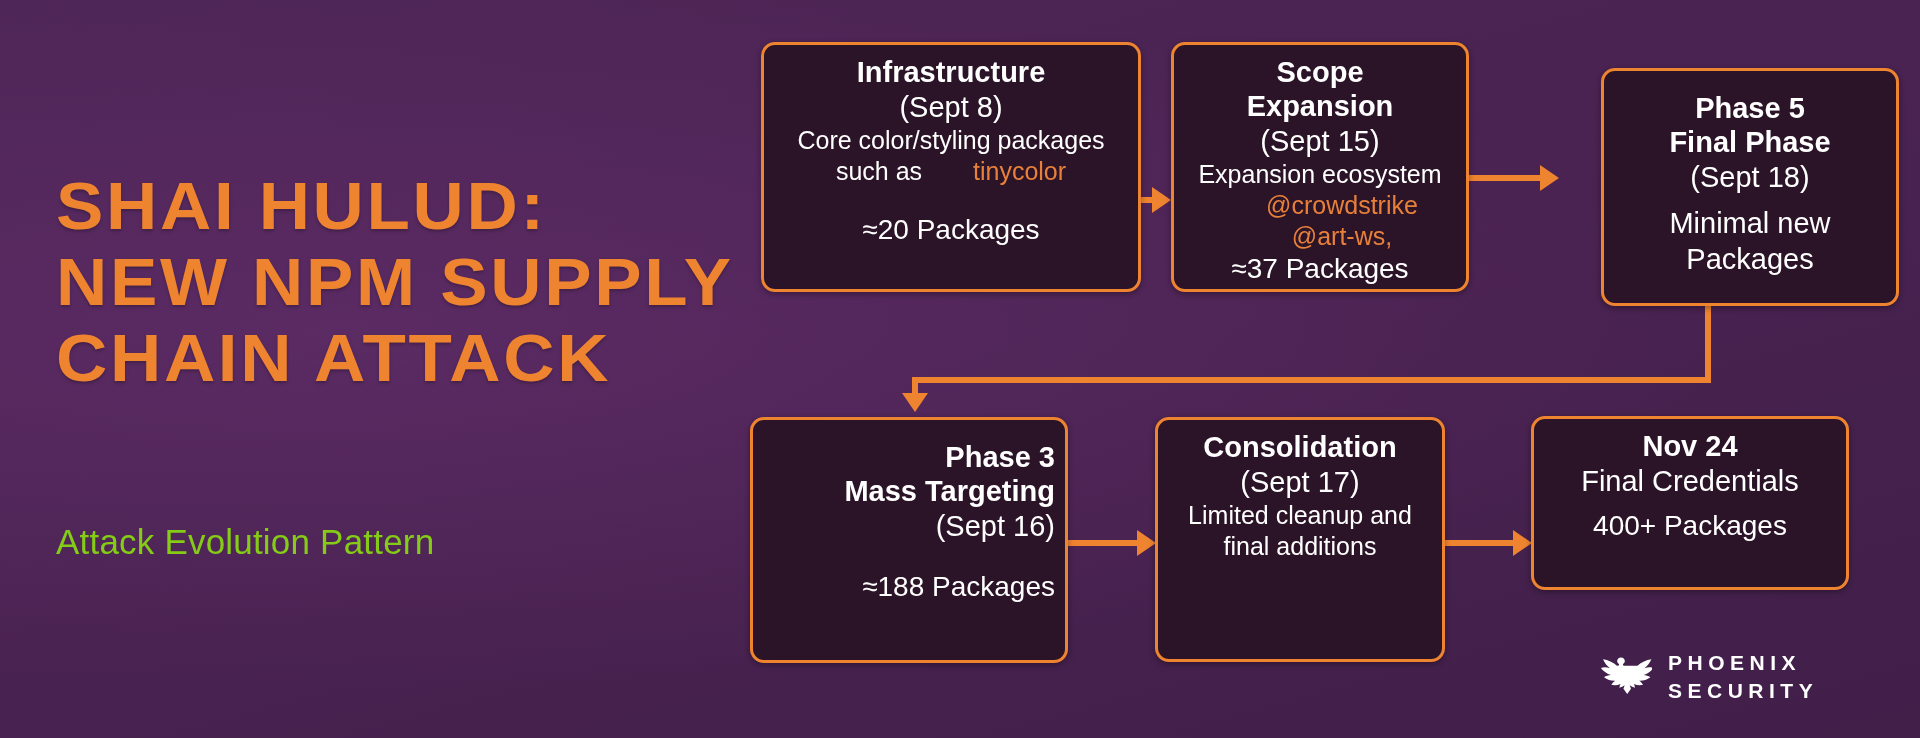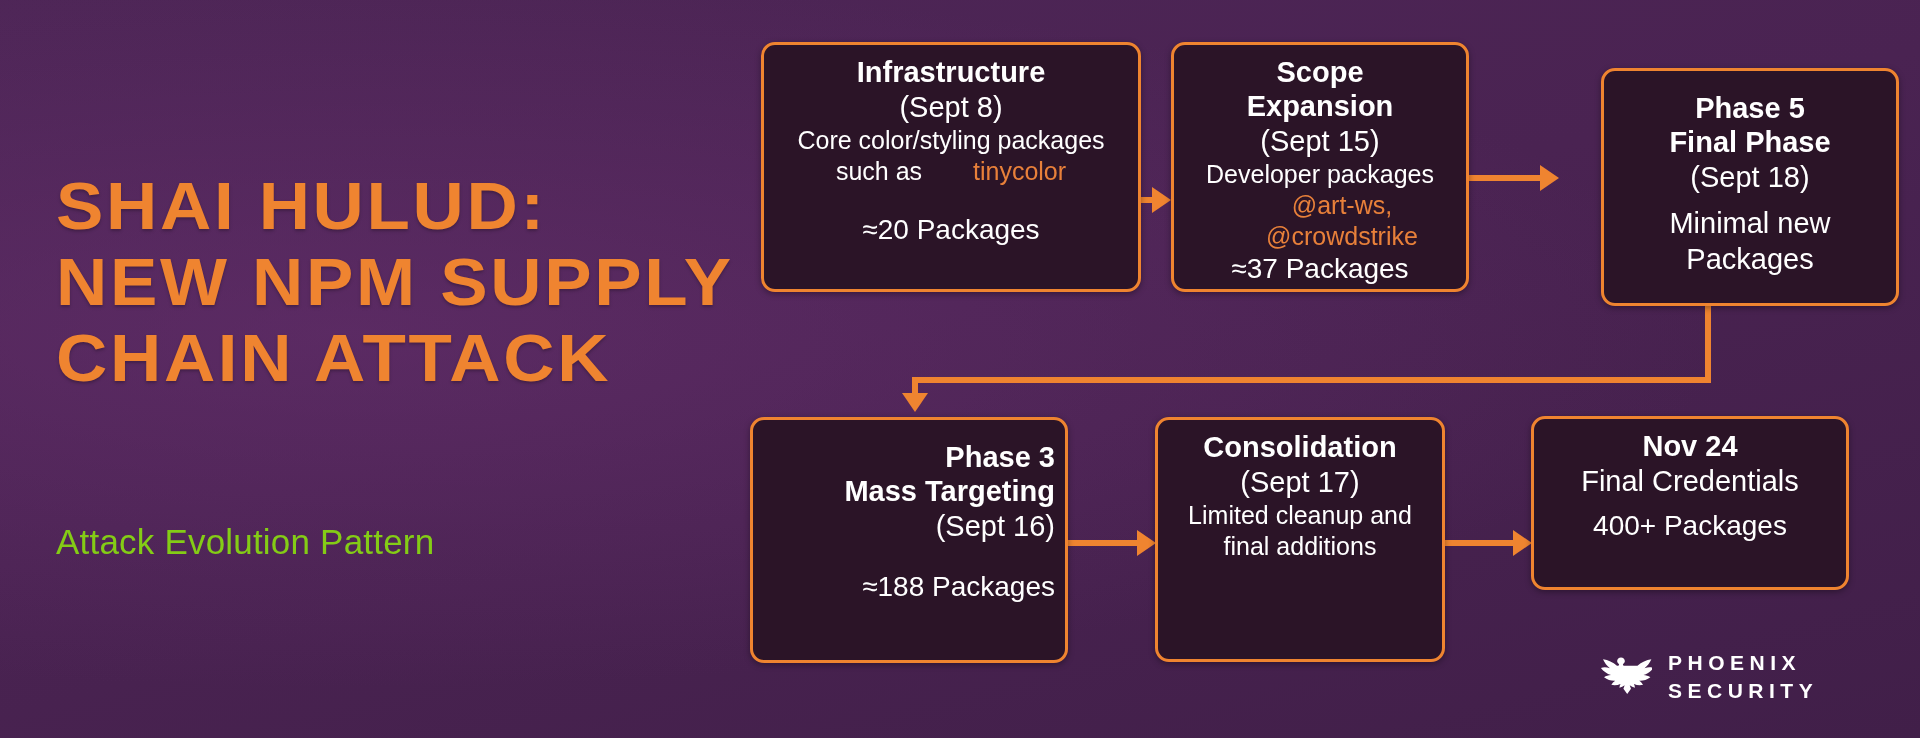--- a/index.html
+++ b/index.html
@@ -132,23 +132,23 @@
   <div class="b-date">(Sept 8)</div>
   <div class="b-desc"><span>Core color/styling packages such as </span><span class="pkg">tinycolor</span></div>
   <div class="sp-lg"></div>
   <div class="b-count">≈20 Packages</div>
 </div>
 
 <div class="box" id="box-2">
   <div class="b-title">Scope</div>
   <div class="b-title">Expansion</div>
   <div class="b-date">(Sept 15)</div>
-  <div class="b-desc">Developer packages</div>
+  <div class="b-desc">Expansion ecosystem</div>
+  <div class="b-desc pkg">@crowdstrike</div>
   <div class="b-desc pkg">@art-ws,</div>
-  <div class="b-desc pkg">@crowdstrike</div>
   <div class="sp-md"></div>
   <div class="b-count">≈37 Packages</div>
 </div>
 
 <div class="box" id="box-3">
   <div class="sp-sm"></div>
   <div class="b-title">Phase 5</div>
   <div class="b-title">Final Phase</div>
   <div class="b-date">(Sept 18)</div>
   <div class="sp-sm"></div>

